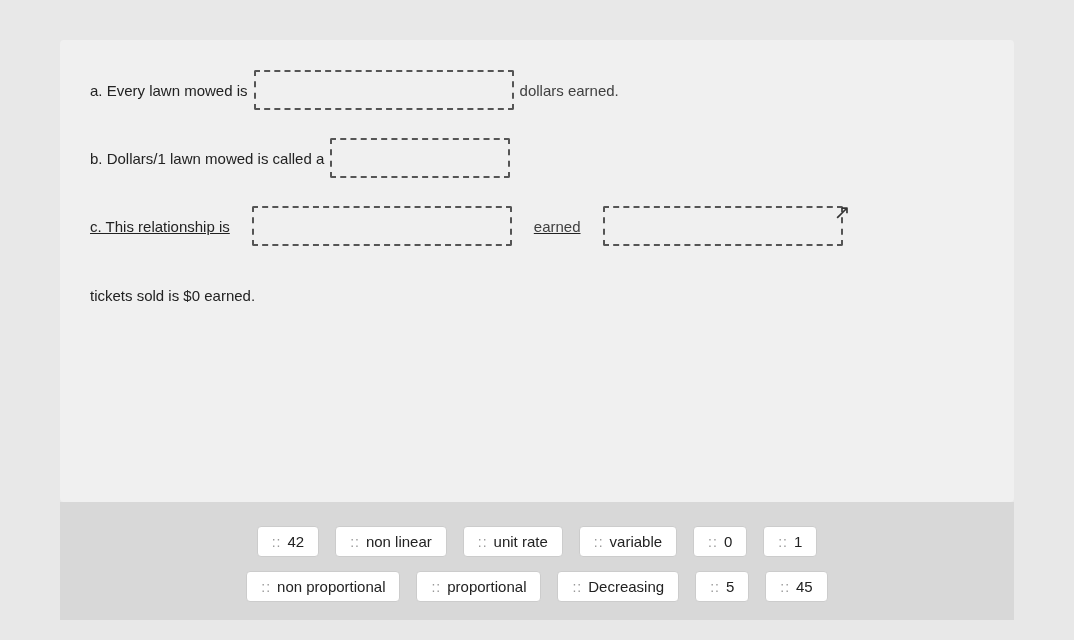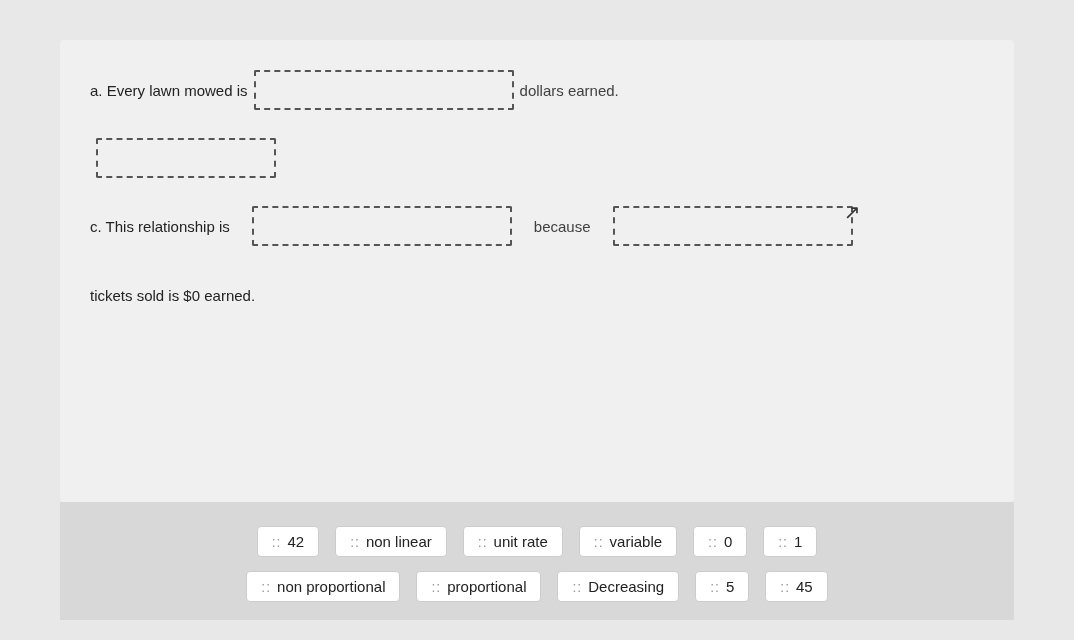--- a/index.html
+++ b/index.html
@@ -116,44 +116,46 @@
       color: #999;
       font-size: 14px;
       letter-spacing: 1px;
     }
 
     .row-c-container {
       display: flex;
       align-items: center;
       flex-wrap: wrap;
       gap: 16px;
+      text-decoration: underline;
     }
   </style>
 </head>
 <body>
 
 <div class="main-container">
 
   <div class="questions-area">
 
     <div class="question-row">
       <span class="question-label">a.  Every lawn mowed is</span>
       <span class="drop-box drop-box-wide"></span>
       <span class="suffix-text">dollars earned.</span>
     </div>
 
     <div class="question-row">
+      <span class="question-label">b.  Dollars/1 lawn mowed is called a</span>
       <span class="drop-box drop-box-medium"></span>
     </div>
 
     <div class="question-row">
       <div class="row-c-container">
         <span class="question-label">c.  This relationship is</span>
         <span class="drop-box drop-box-wide"></span>
-        <span class="suffix-text">because</span>
+        <span class="suffix-text">earned</span>
         <span class="drop-box drop-box-because" style="position:relative;">
 
           <span style="position:absolute; top:-8px; right:-10px; font-size:20px; color:#333; transform:rotate(0deg); pointer-events:none;">↗</span>
         </span>
       </div>
     </div>
 
     <div class="question-row">
       <span class="tickets-text">tickets sold is $0 earned.</span>
     </div>

